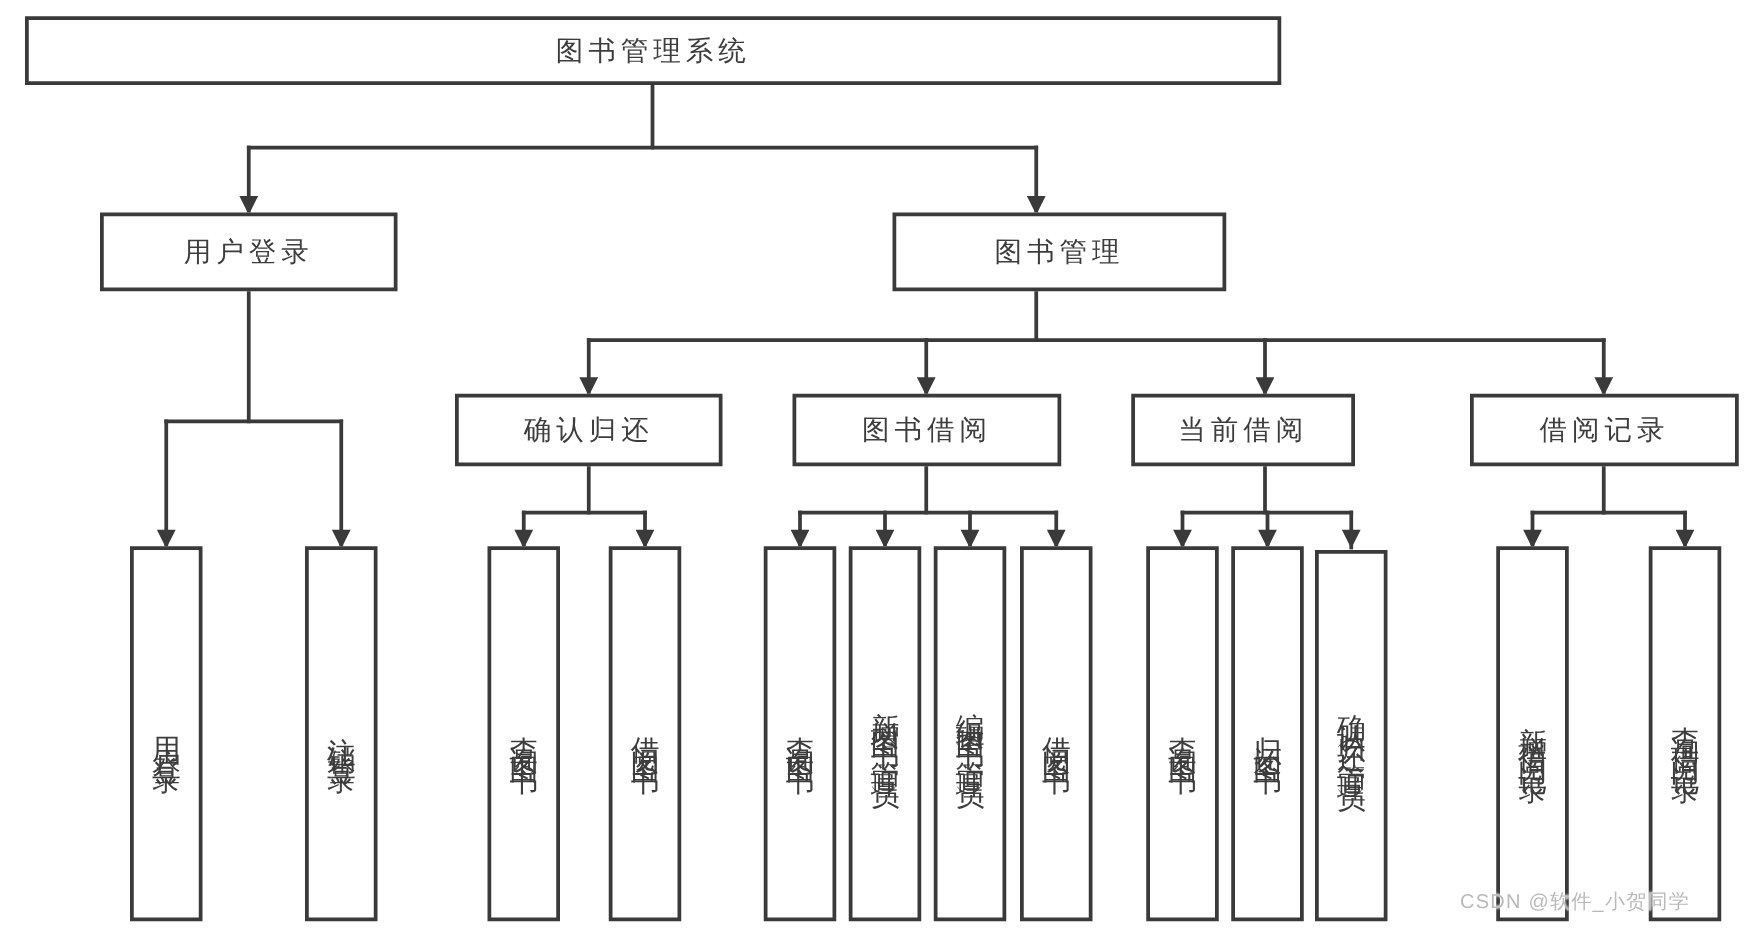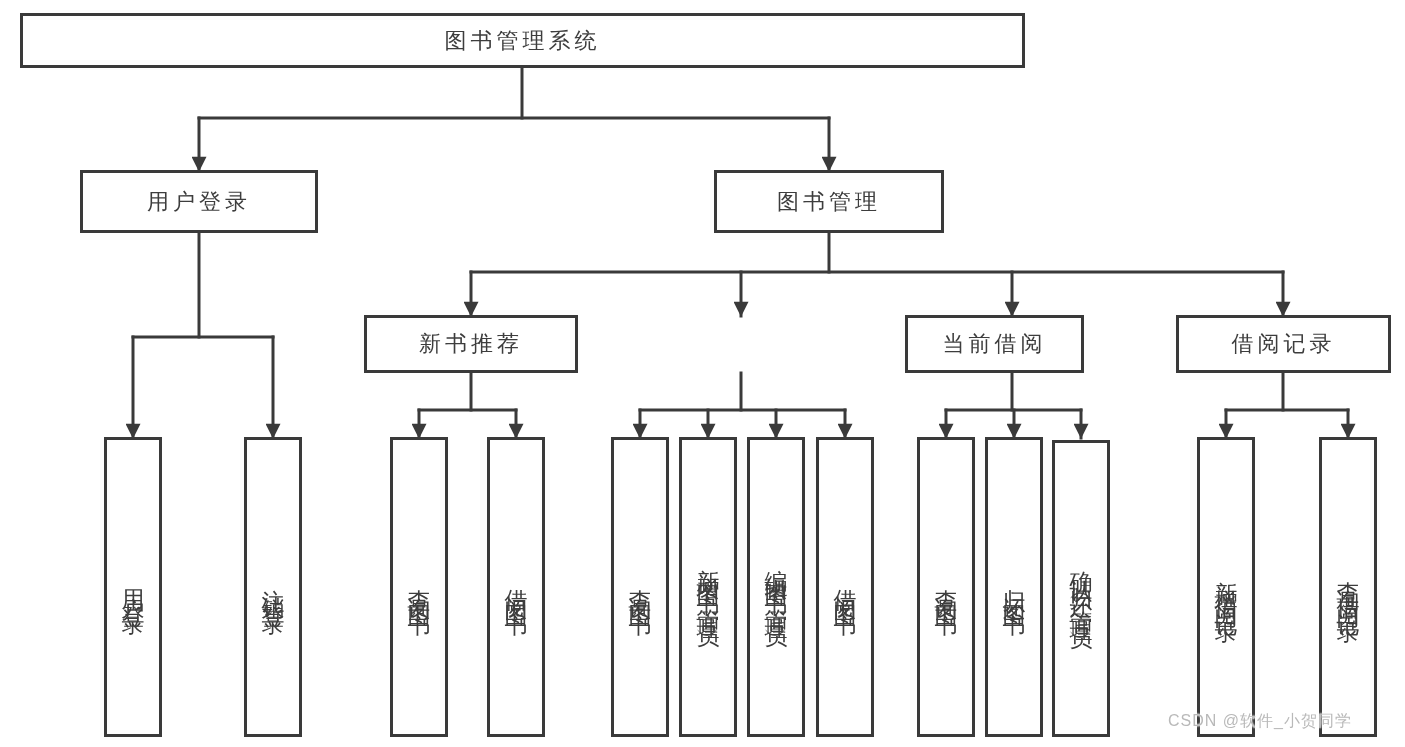--- a/index.html
+++ b/index.html
@@ -107,23 +107,24 @@
       <line x1="1283" y1="373" x2="1283" y2="410"></line>
       <line x1="1226" y1="410" x2="1348" y2="410"></line>
       <line x1="1226" y1="410" x2="1226" y2="438" marker-end="url(#arw)"></line>
       <line x1="1348" y1="410" x2="1348" y2="438" marker-end="url(#arw)"></line>
     </g>
   </svg>
 
   <div class="node" style="left:20px;top:13px;width:1005px;height:55px;">图书管理系统</div>
 
   <div class="node" style="left:80px;top:170px;width:238px;height:63px;">用户登录</div>
-  <div class="node" style="left:714px;top:170px;width:230px;height:63px;text-align:right;">图书管理</div>
+  <div class="node" style="left:714px;top:170px;width:267px;height:63px;text-align:right;">图书管理</div>
 
-  <div class="node" style="left:364px;top:315px;width:214px;height:58px;">新书推荐</div>
+  <div class="node" style="left:364px;top:315px;width:214px;height:58px;">确认归还</div>
+  <div class="node" style="left:634px;top:315px;width:215px;height:58px;">图书借阅</div>
   <div class="node" style="left:905px;top:315px;width:179px;height:58px;">当前借阅</div>
   <div class="node" style="left:1176px;top:315px;width:215px;height:58px;">借阅记录</div>
 
   <div class="node leaf" style="left:104px;top:437px;width:58px;height:300px;">用户登录</div>
   <div class="node leaf" style="left:244px;top:437px;width:58px;height:300px;">注销登录</div>
 
   <div class="node leaf" style="left:390px;top:437px;width:58px;height:300px;">查询图书</div>
   <div class="node leaf" style="left:487px;top:437px;width:58px;height:300px;">借阅图书</div>
 
   <div class="node leaf" style="left:611px;top:437px;width:58px;height:300px;">查询图书</div>

